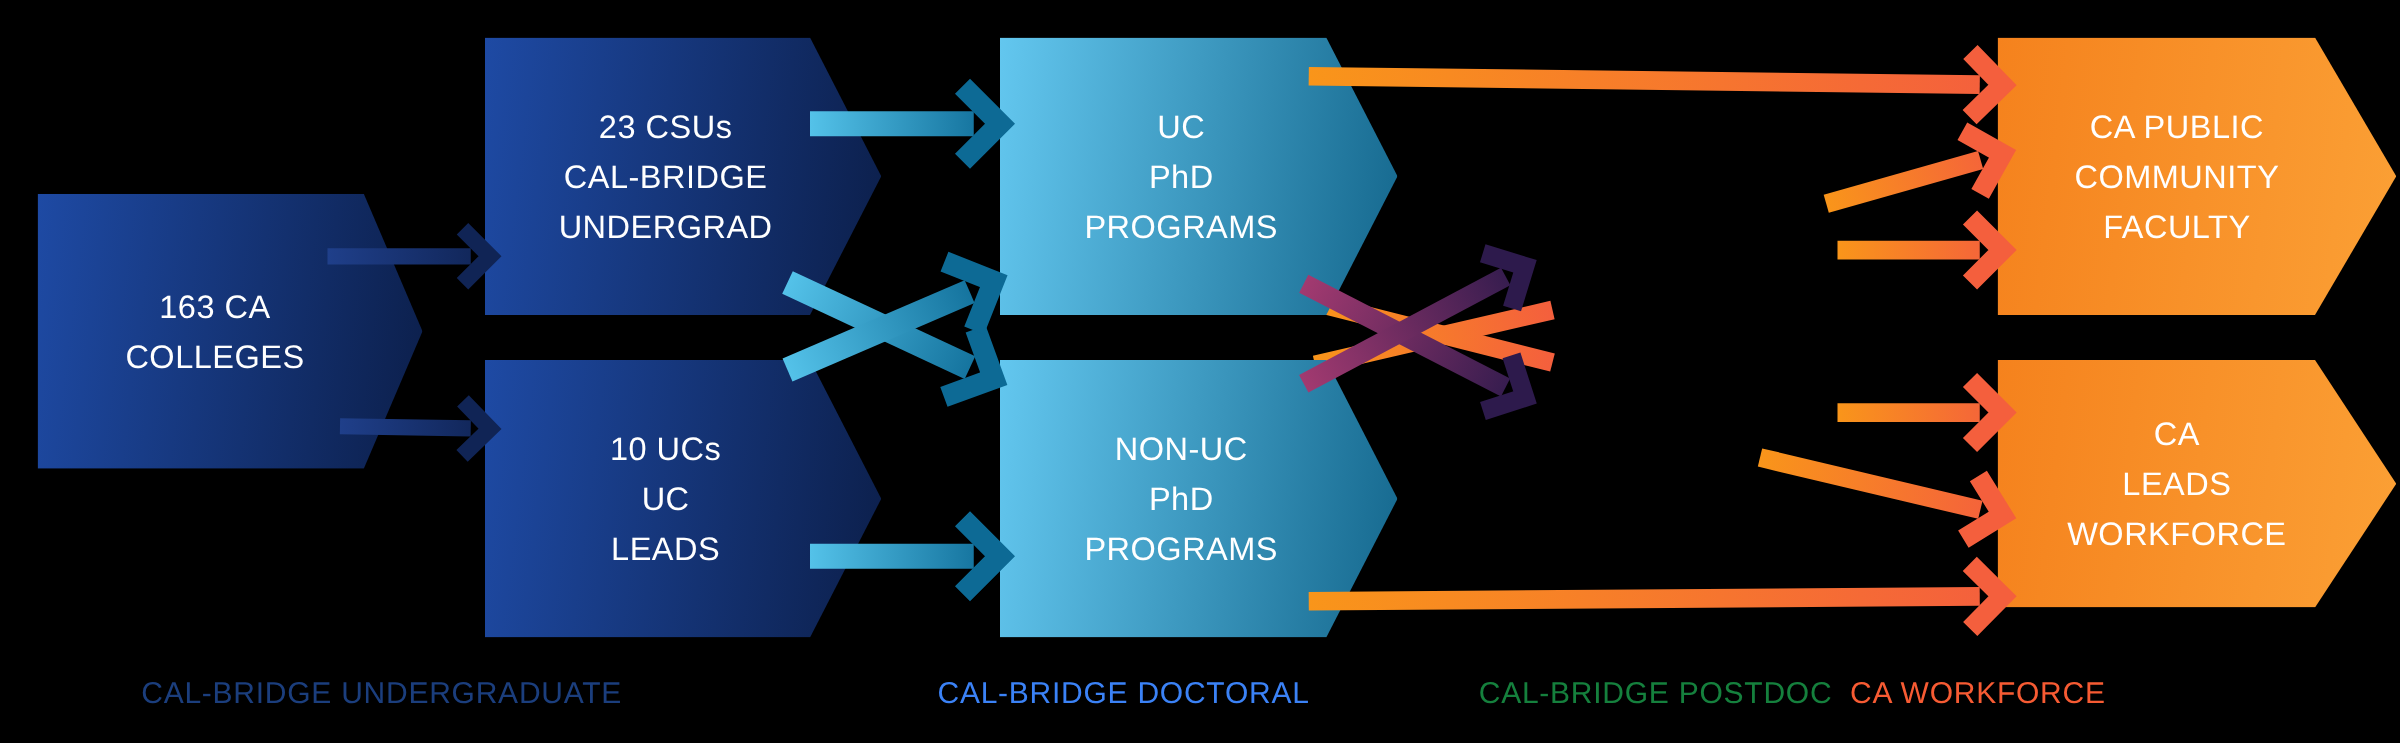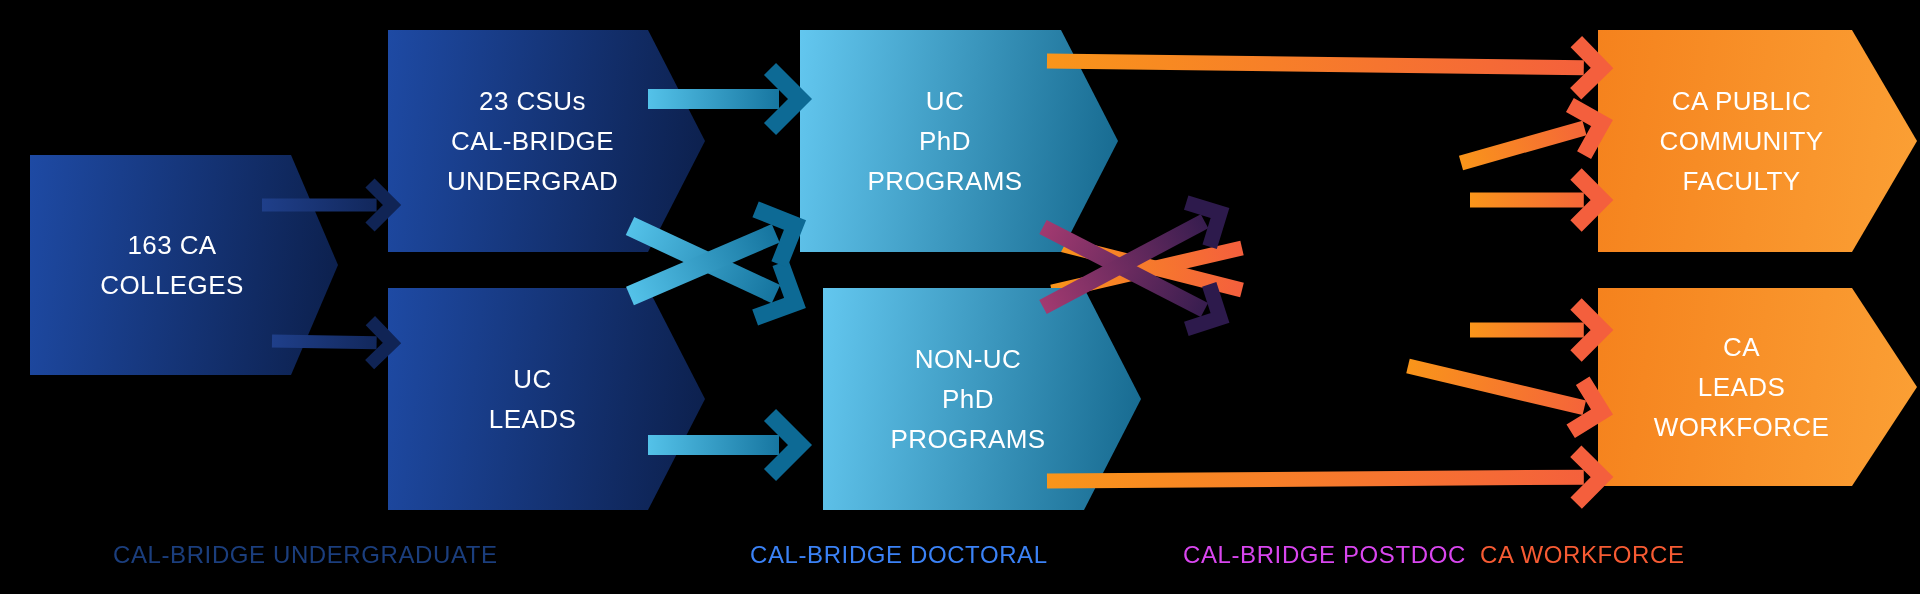--- a/index.html
+++ b/index.html
@@ -73,34 +73,35 @@
   <div class="node" id="node-csu" style="background: linear-gradient(97deg, rgb(30, 74, 164) 0%, rgb(12, 31, 75) 100%);">
     <div class="node-label" style="color: rgb(255, 255, 255);">
       <div>23 CSUs</div>
       <div>CAL-BRIDGE</div>
       <div>UNDERGRAD</div>
     </div>
   </div>
 
   <div class="node" id="node-ucleads" style="background: linear-gradient(97deg, rgb(30, 74, 164) 0%, rgb(12, 31, 75) 100%);">
     <div class="node-label" style="color: rgb(255, 255, 255);">
+      <div>10 UCs</div>
       <div>UC</div>
       <div>LEADS</div>
     </div>
   </div>
 
   <div class="node" id="node-ucphd" style="background: linear-gradient(97deg, rgb(99, 199, 239) 0%, rgb(21, 104, 142) 100%);">
     <div class="node-label" style="color: rgb(255, 255, 255);">
       <div>UC</div>
       <div>PhD</div>
       <div>PROGRAMS</div>
     </div>
   </div>
 
-  <div class="node" id="node-nonuc" style="background: linear-gradient(97deg, rgb(99, 199, 239) 0%, rgb(21, 104, 142) 100%); margin-left: 23px;">
+  <div class="node" id="node-nonuc" style="background: linear-gradient(97deg, rgb(99, 199, 239) 0%, rgb(21, 104, 142) 100%);">
     <div class="node-label" style="color: rgb(255, 255, 255);">
       <div>NON-UC</div>
       <div>PhD</div>
       <div>PROGRAMS</div>
     </div>
   </div>
 
 
   <div class="node" id="node-faculty" style="background: linear-gradient(97deg, rgb(245, 130, 29) 0%, rgb(251, 160, 53) 100%);">
     <div class="node-label" style="color: rgb(255, 255, 255);">
@@ -230,16 +231,16 @@
         <polyline points="1576,356 1602,330 1576,304" fill="none" stroke="#f45f3d" stroke-width="16" stroke-linejoin="miter" stroke-miterlimit="6"></polyline>
       </g>
       <g>
         <line x1="1408" y1="366" x2="1584.2910167955913" y2="407.8009627453464" stroke="url(#ag15)" stroke-width="15"></line>
         <polyline points="1570.7028279156252,431.29992278536446 1602,412 1582.7000772146357,380.70282791562516" fill="none" stroke="#f45f3d" stroke-width="16" stroke-linejoin="miter" stroke-miterlimit="6"></polyline>
       </g>
     </svg>
 
   <div class="stage-label" id="label-0" style="color: rgb(27, 62, 125);">CAL-BRIDGE UNDERGRADUATE</div>
   <div class="stage-label" id="label-1" style="color: #3b82f6;">CAL-BRIDGE DOCTORAL</div>
-  <div class="stage-label" id="label-2" style="color: #d946ef;">CAL-BRIDGE POSTDOC</div>
+  <div class="stage-label" id="label-2" style="color: #15803d;">CAL-BRIDGE POSTDOC</div>
   <div class="stage-label" id="label-3" style="color: rgb(247, 91, 51);">CA WORKFORCE</div>
 
 </div>
 
 </body></html>

